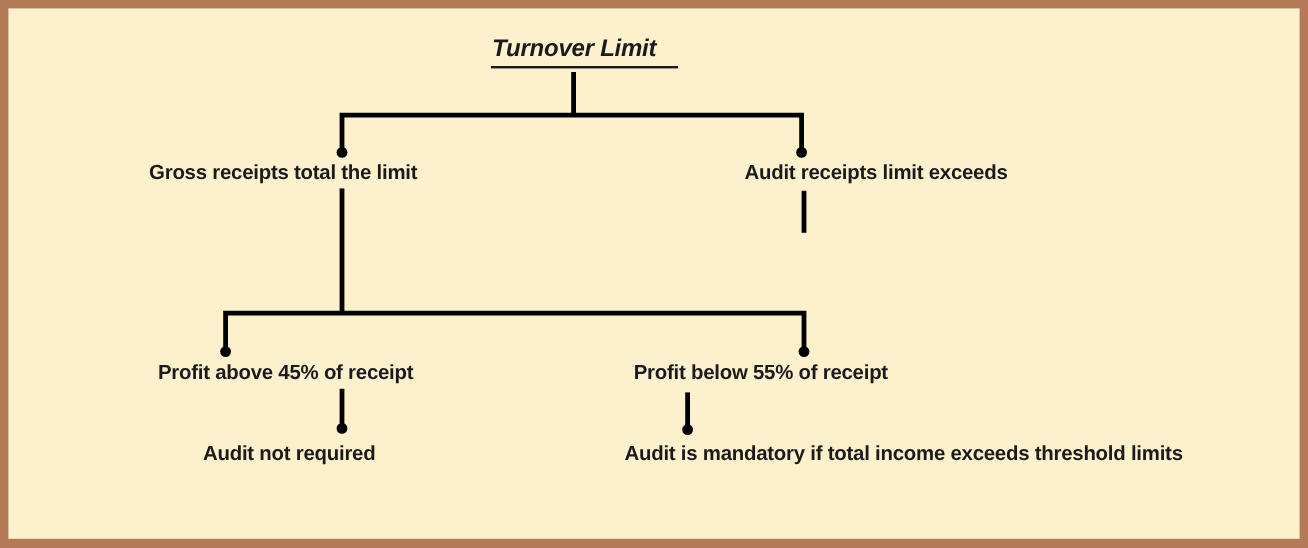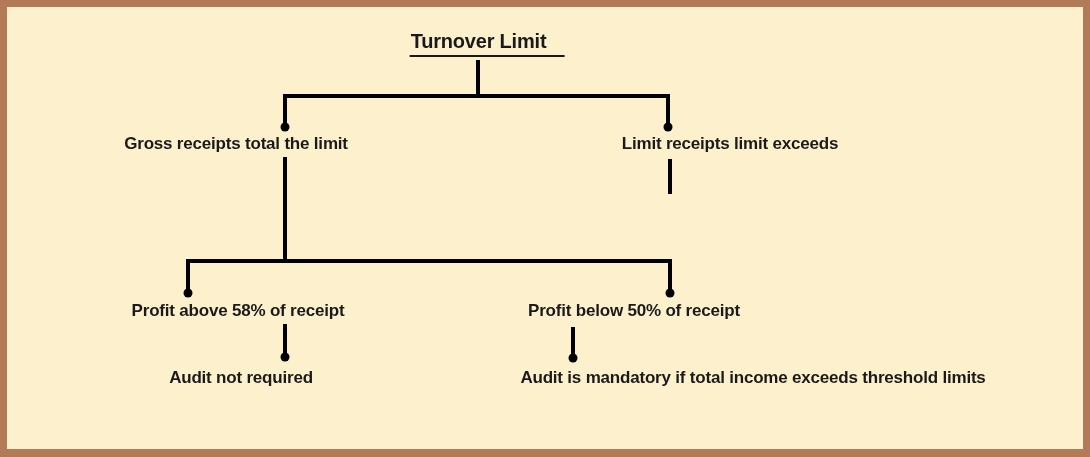--- a/index.html
+++ b/index.html
@@ -37,20 +37,21 @@
     white-space: nowrap;
     font-weight: bold;
     font-size: 17px;
     line-height: 20px;
     color: var(--text, #1A1A1A);
     letter-spacing: -0.2px;
   }
   .node.title {
     font-size: 20px;
     line-height: 23px;
+    font-style: italic;
   }
   .node.title .underlined {
     display: inline-block;
     border-bottom: 2.5px solid var(--text, #1A1A1A);
     padding: 0 18px 2px 1px;
     margin-right: -18px;
   }
 </style>
 </head>
 <body>
@@ -77,23 +78,23 @@
       <circle cx="573" cy="358" r="4.5"></circle>
     </g>
   </svg>
 
   <div class="node title" style="left:478px; top:30px;">
     <span class="underlined">Turnover Limit</span>
   </div>
 
   <div class="node" style="left:236px; top:134px;">Gross receipts total the limit</div>
 
-  <div class="node" style="left:730px; top:134px;">Limit receipts limit exceeds</div>
+  <div class="node" style="left:730px; top:134px;">Audit receipts limit exceeds</div>
 
 
-  <div class="node" style="left:238px; top:301px;">Profit above 58% of receipt</div>
+  <div class="node" style="left:238px; top:301px;">Profit above 45% of receipt</div>
 
-  <div class="node" style="left:634px; top:301px;">Profit below 50% of receipt</div>
+  <div class="node" style="left:634px; top:301px;">Profit below 55% of receipt</div>
 
   <div class="node" style="left:241px; top:368px;">Audit not required</div>
 
   <div class="node" style="left:753px; top:368px;">Audit is mandatory if total income exceeds threshold limits</div>
 </div>
 
 </body></html>

